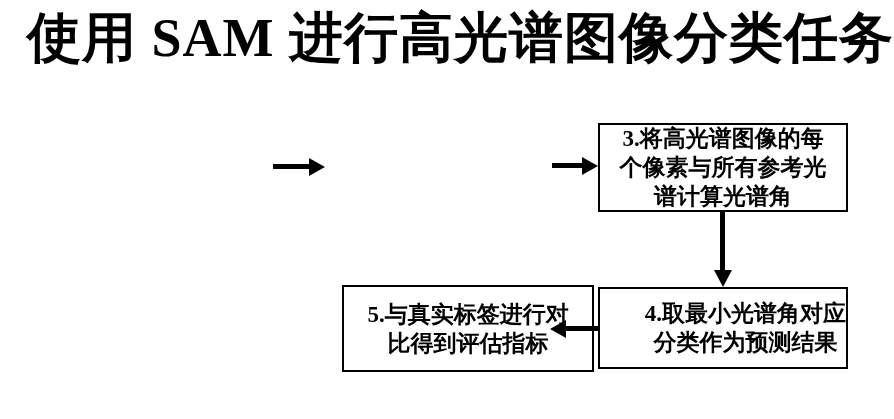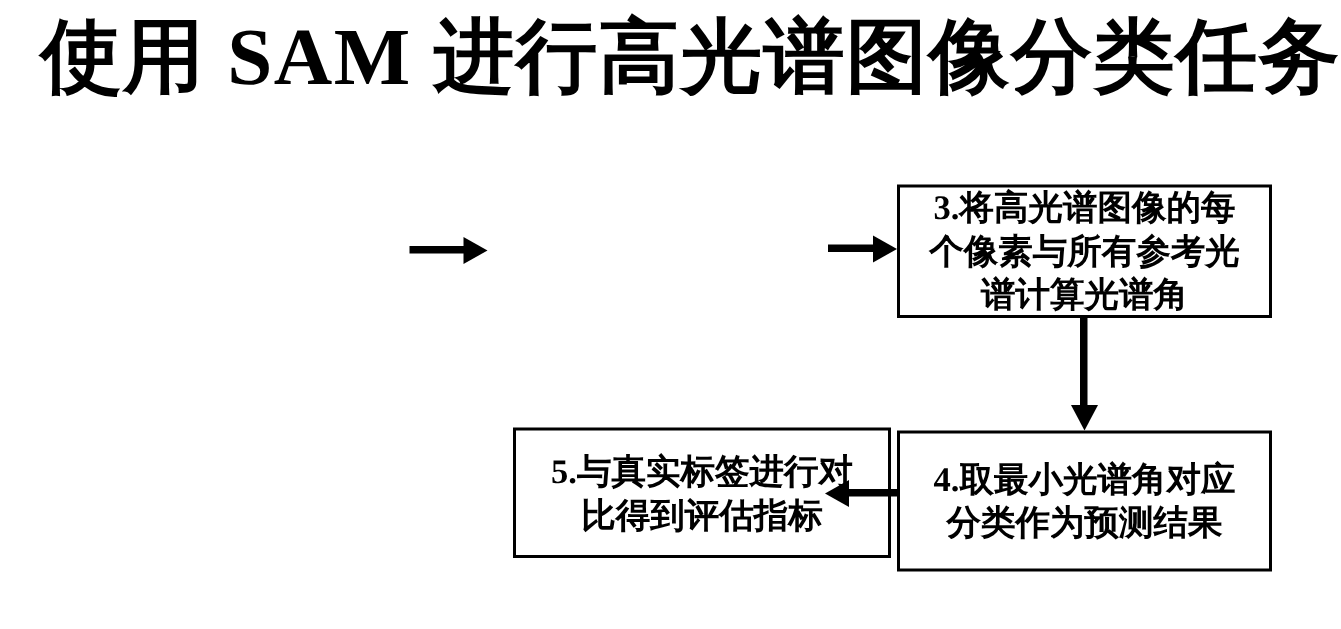--- a/index.html
+++ b/index.html
@@ -35,21 +35,21 @@
   }
   .box-text {
     font-size: 23px;
     font-weight: bold;
     line-height: 29px;
     white-space: pre-line;
   }
   .box1 { left: 41px;  top: 144px; width: 231px; height: 46px; }
   .box2 { left: 324px; top: 130px; width: 226px; height: 73px; }
   .box3 { left: 598px; top: 123px; width: 250px; height: 89px; justify-content: center; }
-  .box4 { left: 598px; top: 287px; width: 250px; height: 94px; }
+  .box4 { left: 598px; top: 287px; width: 250px; height: 82px; justify-content: flex-end; }
   .box5 { left: 298px; top: 285px; width: 252px; height: 87px; margin-left: 44px; }
 
   .shaft { position: absolute; background: #000000; }
   .head  { position: absolute; width: 0; height: 0; }
 
   
   .a1-shaft { left: 273px; top: 164px; width: 37px; height: 5px; }
   .a1-head  { left: 309px; top: 158px;
               border-left: 16px solid #000000;
               border-top: 9px solid transparent;

